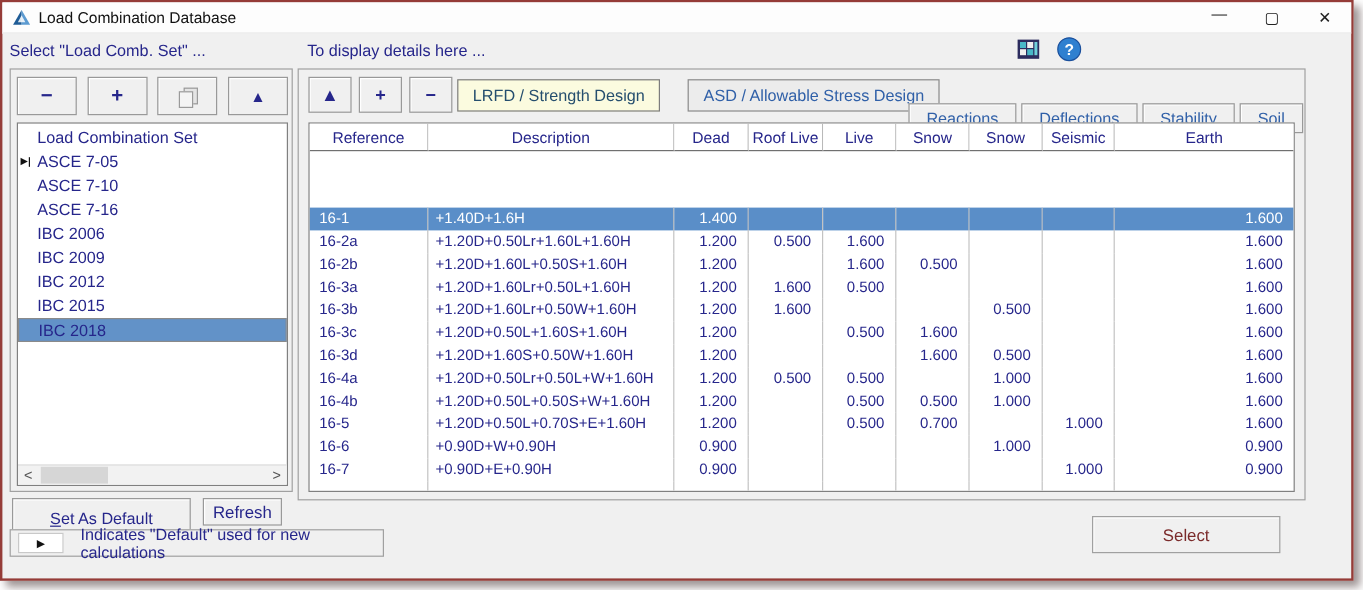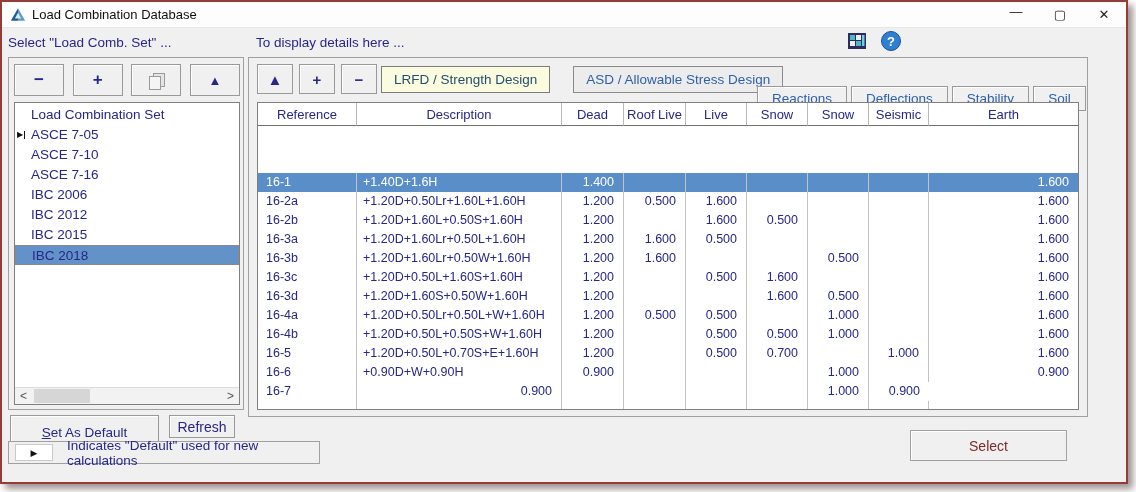--- a/index.html
+++ b/index.html
@@ -148,20 +148,21 @@
       <div class="btn ltool-btn tri-up">▲</div>
     </div>
 
     <div class="listbox">
       <div class="list-header">Load Combination Set</div>
       <div id="set-list">
           <div class="list-item"><span class="def-marker">▶</span><span>ASCE 7-05</span></div>
           <div class="list-item"><span>ASCE 7-10</span></div>
           <div class="list-item"><span>ASCE 7-16</span></div>
           <div class="list-item"><span>IBC 2006</span></div>
+          <div class="list-item"><span>IBC 2009</span></div>
           <div class="list-item"><span>IBC 2012</span></div>
           <div class="list-item"><span>IBC 2015</span></div>
           <div class="list-item selected"><span>IBC 2018</span></div>
         </div>
       <div class="hscroll">
         <div class="hs-arrow">&lt;</div>
         <div class="hs-track">
           <div class="hs-thumb"></div>
         </div>
         <div class="hs-arrow hs-right">&gt;</div>
@@ -326,20 +327,21 @@
             <div class="td c2 num">0.900</div>
             <div class="td c3 num"></div>
             <div class="td c4 num"></div>
             <div class="td c5 num"></div>
             <div class="td c6 num">1.000</div>
             <div class="td c7 num"></div>
             <div class="td c8 num">0.900</div>
           </div>
           <div class="trow">
             <div class="td c0">16-7</div>
+            <div class="td c1">+0.90D+E+0.90H</div>
             <div class="td c2 num">0.900</div>
             <div class="td c3 num"></div>
             <div class="td c4 num"></div>
             <div class="td c5 num"></div>
             <div class="td c6 num"></div>
             <div class="td c7 num">1.000</div>
             <div class="td c8 num">0.900</div>
           </div>
           <div class="trow filler">
             <div class="td"></div>

